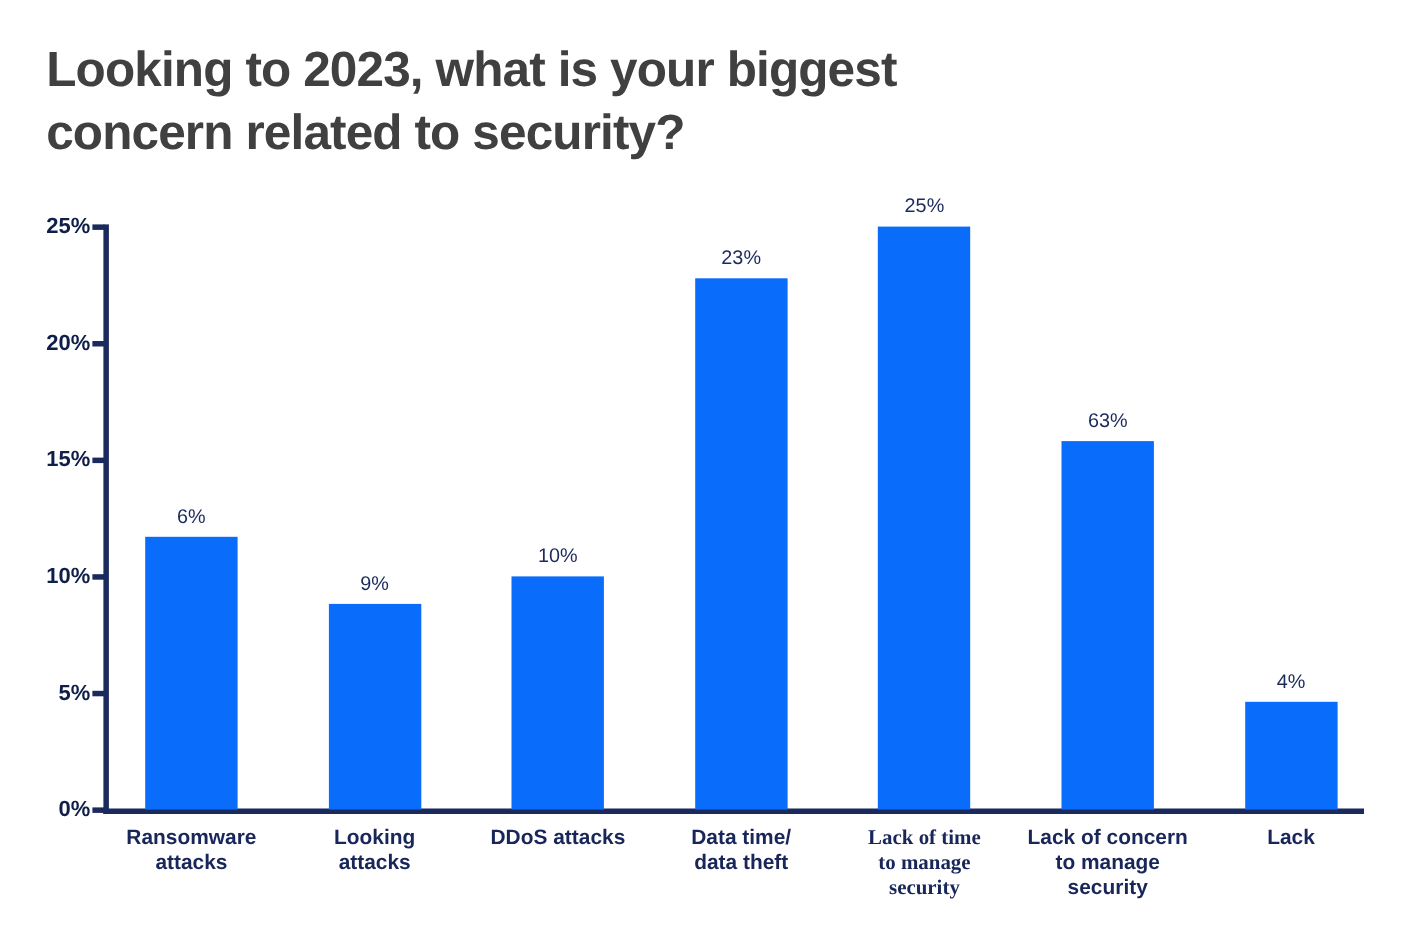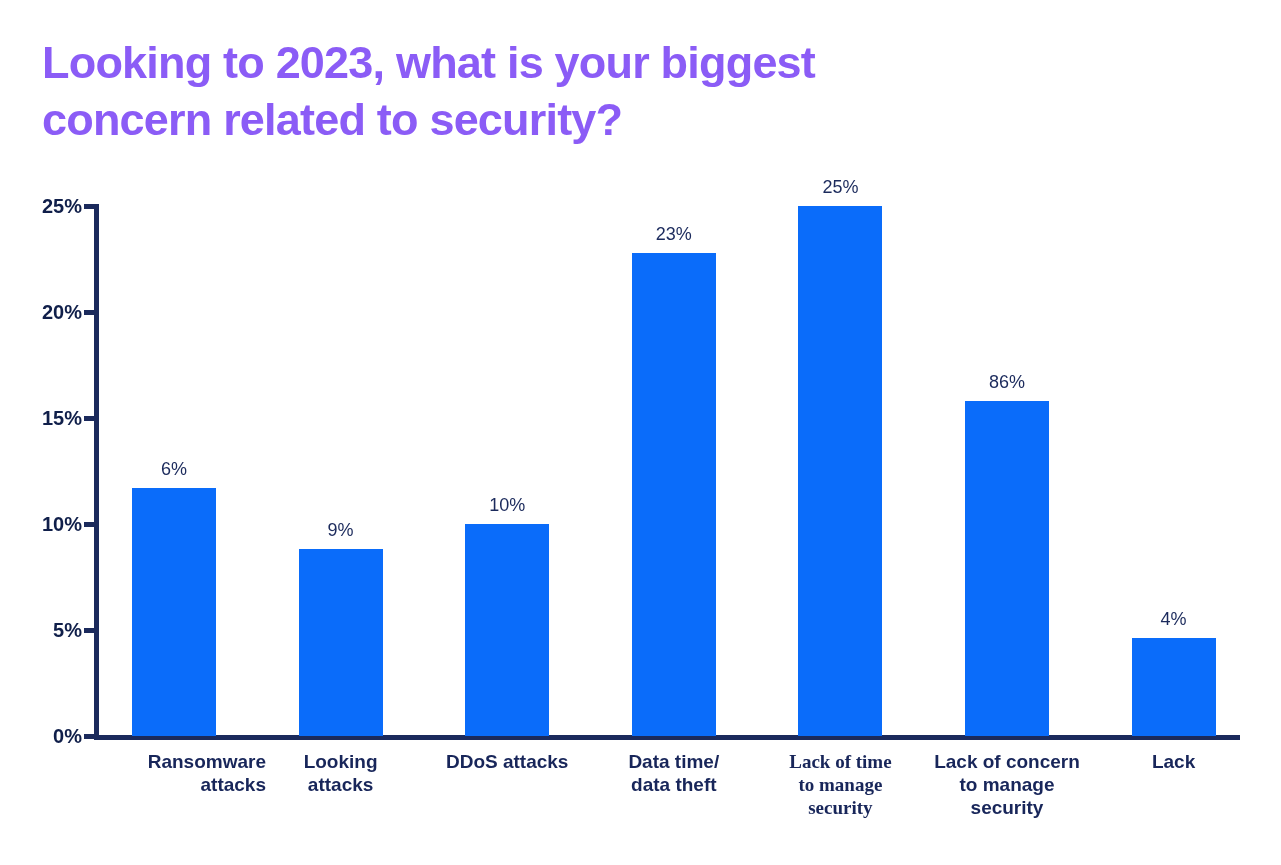--- a/index.html
+++ b/index.html
@@ -25,21 +25,21 @@
   
   #chart-title {
     position: absolute;
     left: 42px;
     top: 34px;
     width: 1010px;
     font-size: 45px;
     line-height: 57px;
     font-weight: 700;
     letter-spacing: -0.8px;
-    color: #8b5cf6;
+    color: #404040;
     white-space: pre-line;
   }
 
   
   
   #plot {
     position: absolute;
     left: 0;
     top: 0;
     width: 1281px;
@@ -128,40 +128,40 @@
         <div class="tick" style="top: 522px;"></div>
         <div class="tick-label" style="top: 514px;">10%</div>
         <div class="tick" style="top: 628px;"></div>
         <div class="tick-label" style="top: 620px;">5%</div>
         <div class="tick" style="top: 734px;"></div>
         <div class="tick-label" style="top: 726px;">0%</div>
       </div>
     <div id="bars">
         <div class="bar" style="left: 132px; width: 84px; top: 487.96px; height: 248.04px; background: rgb(10, 108, 250);"></div>
         <div class="bar-value" style="left: 92px; width: 164px; top: 459.96px;">6%</div>
-        <div class="cat-label" style="left: 82px; width: 184px; text-align: right;">Ransomware
+        <div class="cat-label" style="left: 82px; width: 184px;">Ransomware
 attacks</div>
         <div class="bar" style="left: 298.6px; width: 84px; top: 549.44px; height: 186.56px; background: rgb(10, 108, 250);"></div>
         <div class="bar-value" style="left: 258.6px; width: 164px; top: 521.44px;">9%</div>
         <div class="cat-label" style="left: 248.6px; width: 184px;">Looking
 attacks</div>
         <div class="bar" style="left: 465.2px; width: 84px; top: 524px; height: 212px; background: rgb(10, 108, 250);"></div>
         <div class="bar-value" style="left: 425.2px; width: 164px; top: 496px;">10%</div>
         <div class="cat-label" style="left: 415.2px; width: 184px;">DDoS attacks</div>
         <div class="bar" style="left: 631.8px; width: 84px; top: 252.64px; height: 483.36px; background: rgb(10, 108, 250);"></div>
         <div class="bar-value" style="left: 591.8px; width: 164px; top: 224.64px;">23%</div>
         <div class="cat-label" style="left: 581.8px; width: 184px;">Data time/
 data theft</div>
         <div class="bar" style="left: 798.4px; width: 84px; top: 206px; height: 530px; background: rgb(10, 108, 250);"></div>
         <div class="bar-value" style="left: 758.4px; width: 164px; top: 178px;">25%</div>
         <div class="cat-label" style="left: 748.4px; width: 184px; font-family: Liberation Serif, serif;">Lack of time
 to manage
 security</div>
         <div class="bar" style="left: 965px; width: 84px; top: 401.04px; height: 334.96px; background: rgb(10, 108, 250);"></div>
-        <div class="bar-value" style="left: 925px; width: 164px; top: 373.04px;">86%</div>
+        <div class="bar-value" style="left: 925px; width: 164px; top: 373.04px;">63%</div>
         <div class="cat-label" style="left: 915px; width: 184px;">Lack of concern
 to manage
 security</div>
         <div class="bar" style="left: 1131.6px; width: 84px; top: 638.48px; height: 97.52px; background: rgb(10, 108, 250);"></div>
         <div class="bar-value" style="left: 1091.6px; width: 164px; top: 610.48px;">4%</div>
         <div class="cat-label" style="left: 1081.6px; width: 184px;">Lack</div>
       </div>
 
   </div>
 </div>

